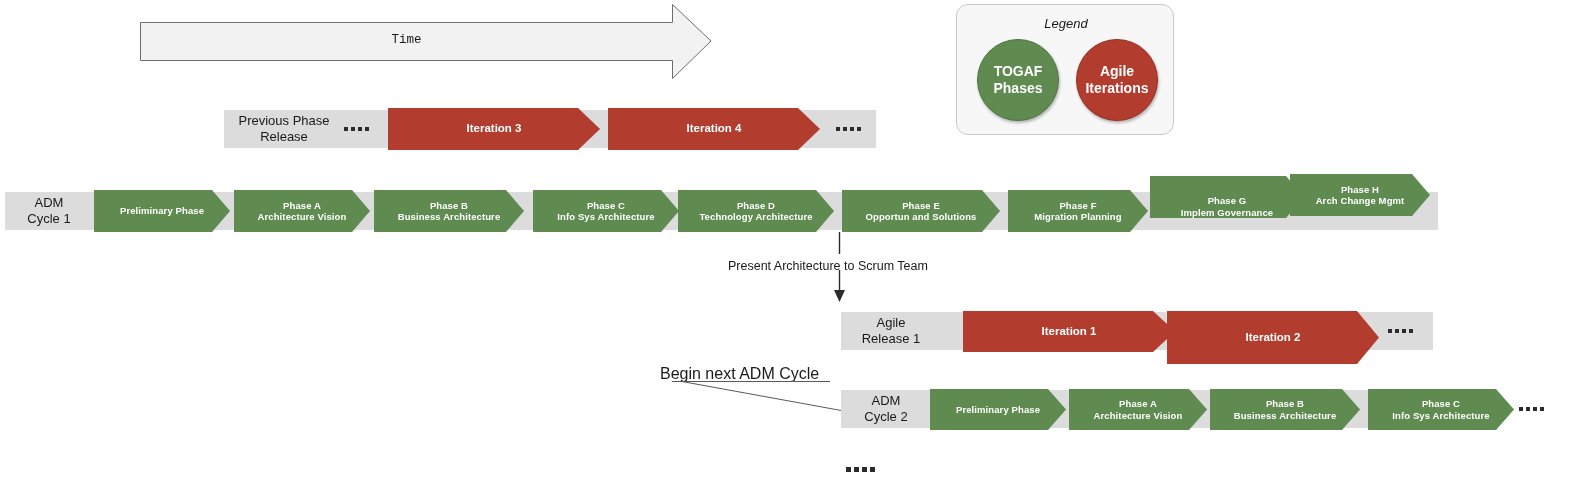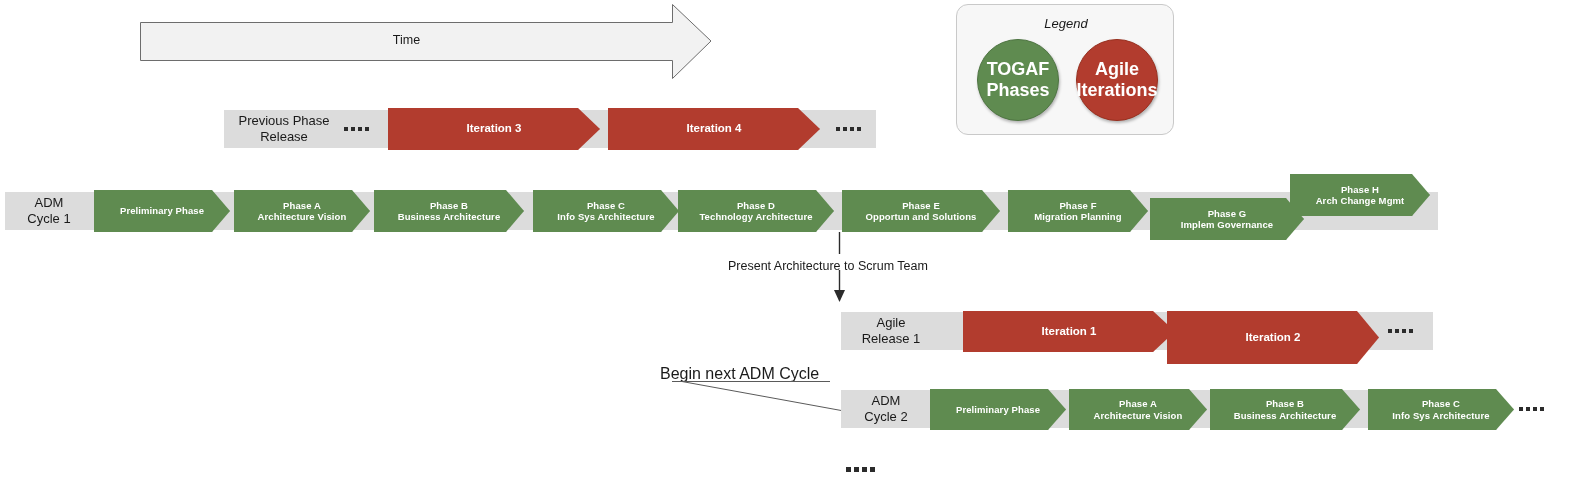--- a/index.html
+++ b/index.html
@@ -4,41 +4,41 @@
 <style>
   html,body{margin:0;padding:0;background:#ffffff;}
   body{
     width:1576px;height:491px;position:relative;overflow:hidden;
     font-family:"Liberation Sans","DejaVu Sans",sans-serif;
     color:#1a1a1a;
   }
   .abs{position:absolute;}
 
   
-  #time-arrow{left:140px;top:2px;width:572px;height:78px;}
+  #time-arrow{left:140px;top:2px;width:572px;height:78px;font-family:Liberation Mono, monospace;}
   #time-arrow svg{display:block;}
   .time-label{
     position:absolute;left:0;top:31px;width:533px;text-align:center;
     font-size:12.5px;color:#1a1a1a;
   }
 
   
   #legend{
     left:956px;top:4px;width:218px;height:131px;
     background:#f7f7f7;border:1px solid #c9c9c9;border-radius:12px;
     box-sizing:border-box;
   }
   #legend .legend-title{
     position:absolute;left:0;top:11px;width:218px;text-align:center;
     font-size:13px;color:#1a1a1a;font-style:italic;
   }
   .legend-circle{
     position:absolute;width:80px;height:80px;border-radius:50%;
     display:flex;flex-direction:column;align-items:center;justify-content:center;
-    color:#ffffff;font-size:18px;font-weight:bold;line-height:1.18;text-align:center;
+    color:#ffffff;font-size:14px;font-weight:bold;line-height:1.18;text-align:center;
     box-shadow:1px 2px 3px rgba(0,0,0,0.28);
   }
   #legend-togaf{left:20px;top:34px;background:#5f8b50;border:1px solid #4e7442;}
   #legend-agile{left:119px;top:34px;background:#b23c2e;border:1px solid #97301f;}
   .legend-circle span{display:block;}
 
   
   .band{
     position:absolute;background:#dcdcdc;
   }
@@ -180,21 +180,21 @@
     <span style="display:block">Phase E</span>
     <span style="display:block">Opportun and Solutions</span>
   </span>
 </div>
 <div class="chev green small" style="left:1008px;top:190px;width:140px;height:42px;">
   <span class="txt phase-txt">
     <span style="display:block">Phase F</span>
     <span style="display:block">Migration Planning</span>
   </span>
 </div>
-<div class="chev green small" style="left:1150px;top:198px;width:154px;height:42px;">
+<div class="chev green small" style="left:1150px;top:176px;width:154px;height:42px;align-items:flex-end;">
   <span class="txt phase-txt">
     <span style="display:block">Phase G</span>
     <span style="display:block">Implem Governance</span>
   </span>
 </div>
 <div class="chev green small" style="left:1290px;top:174px;width:140px;height:42px;">
   <span class="txt phase-txt">
     <span style="display:block">Phase H</span>
     <span style="display:block">Arch Change Mgmt</span>
   </span>

